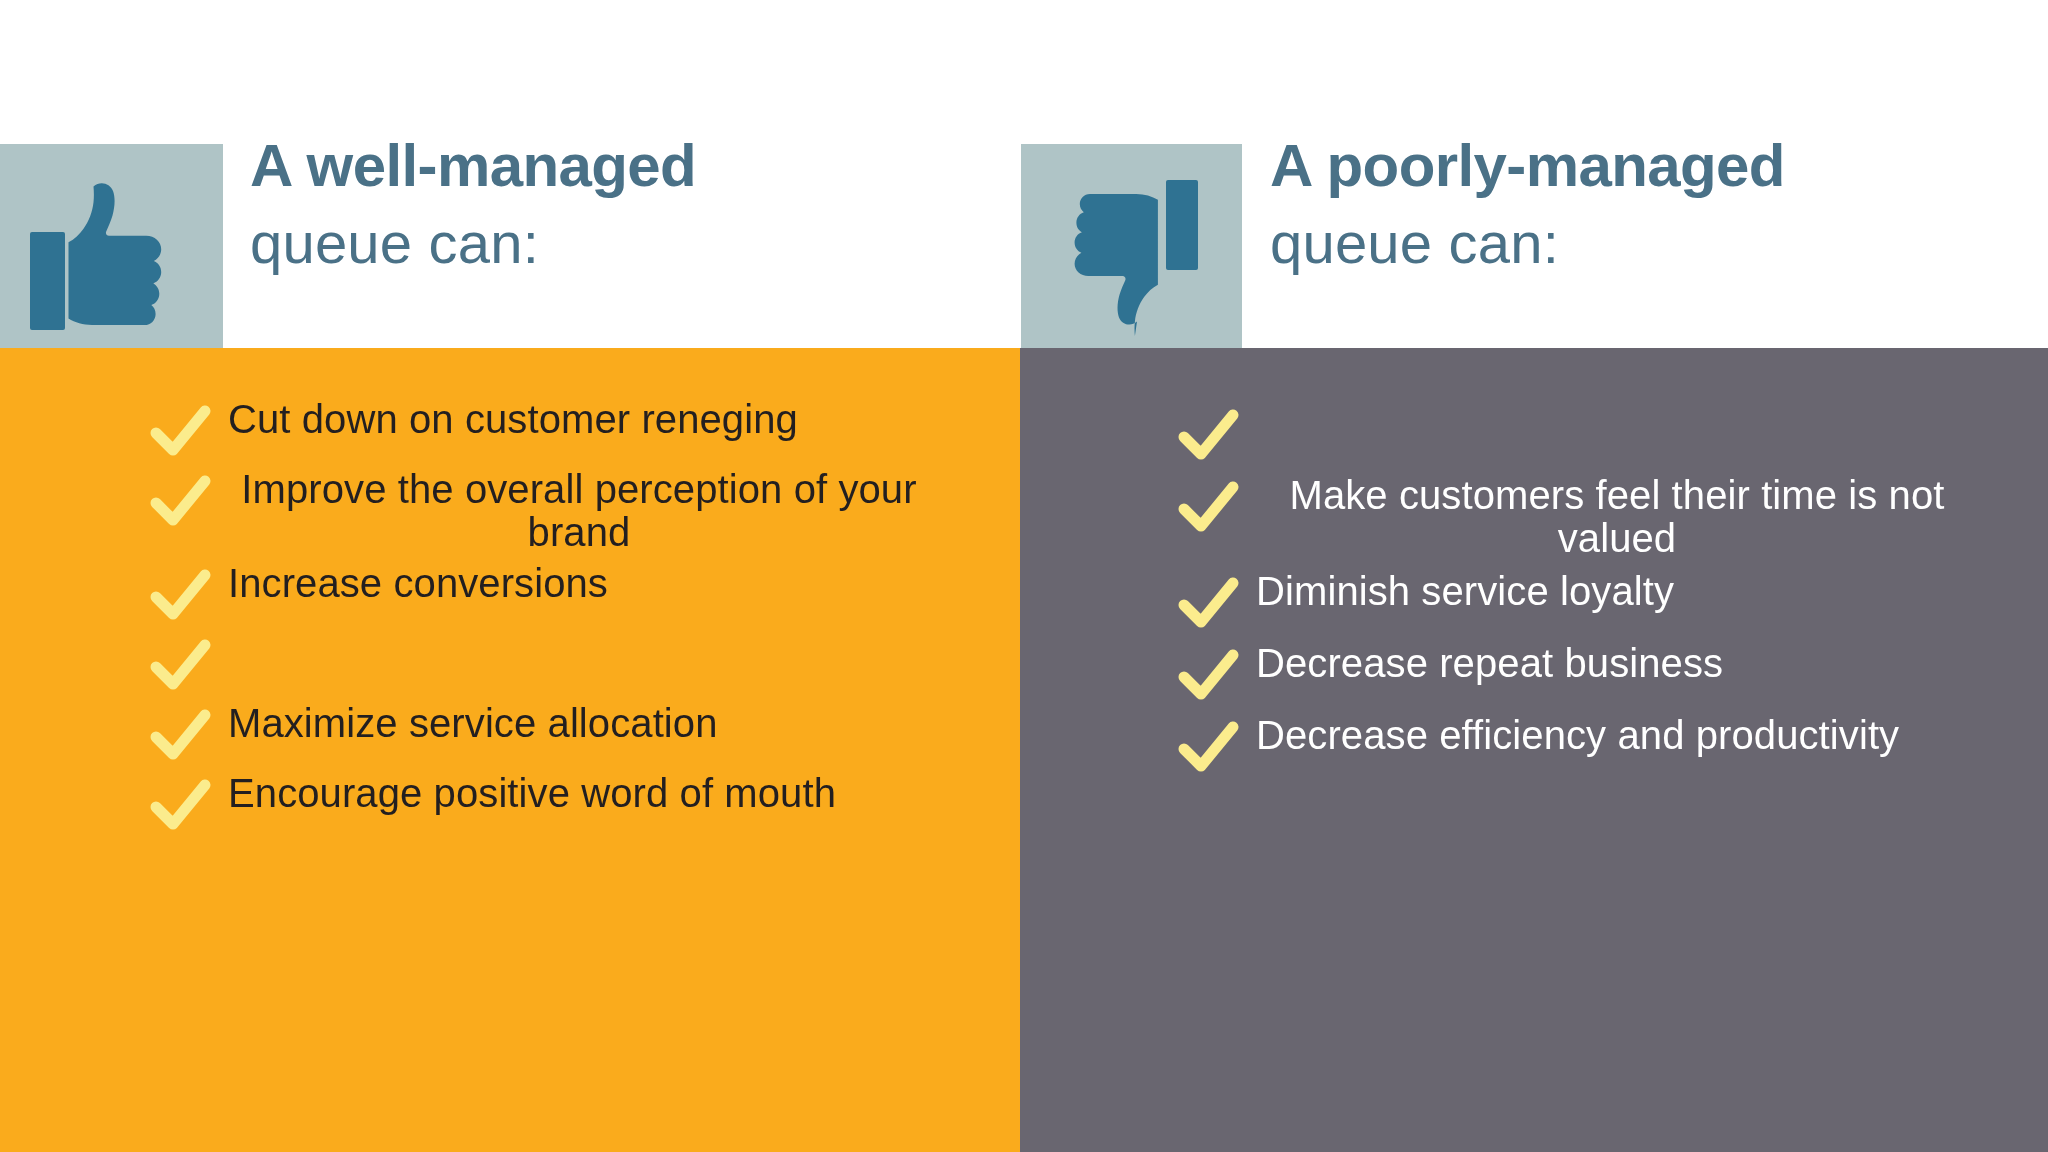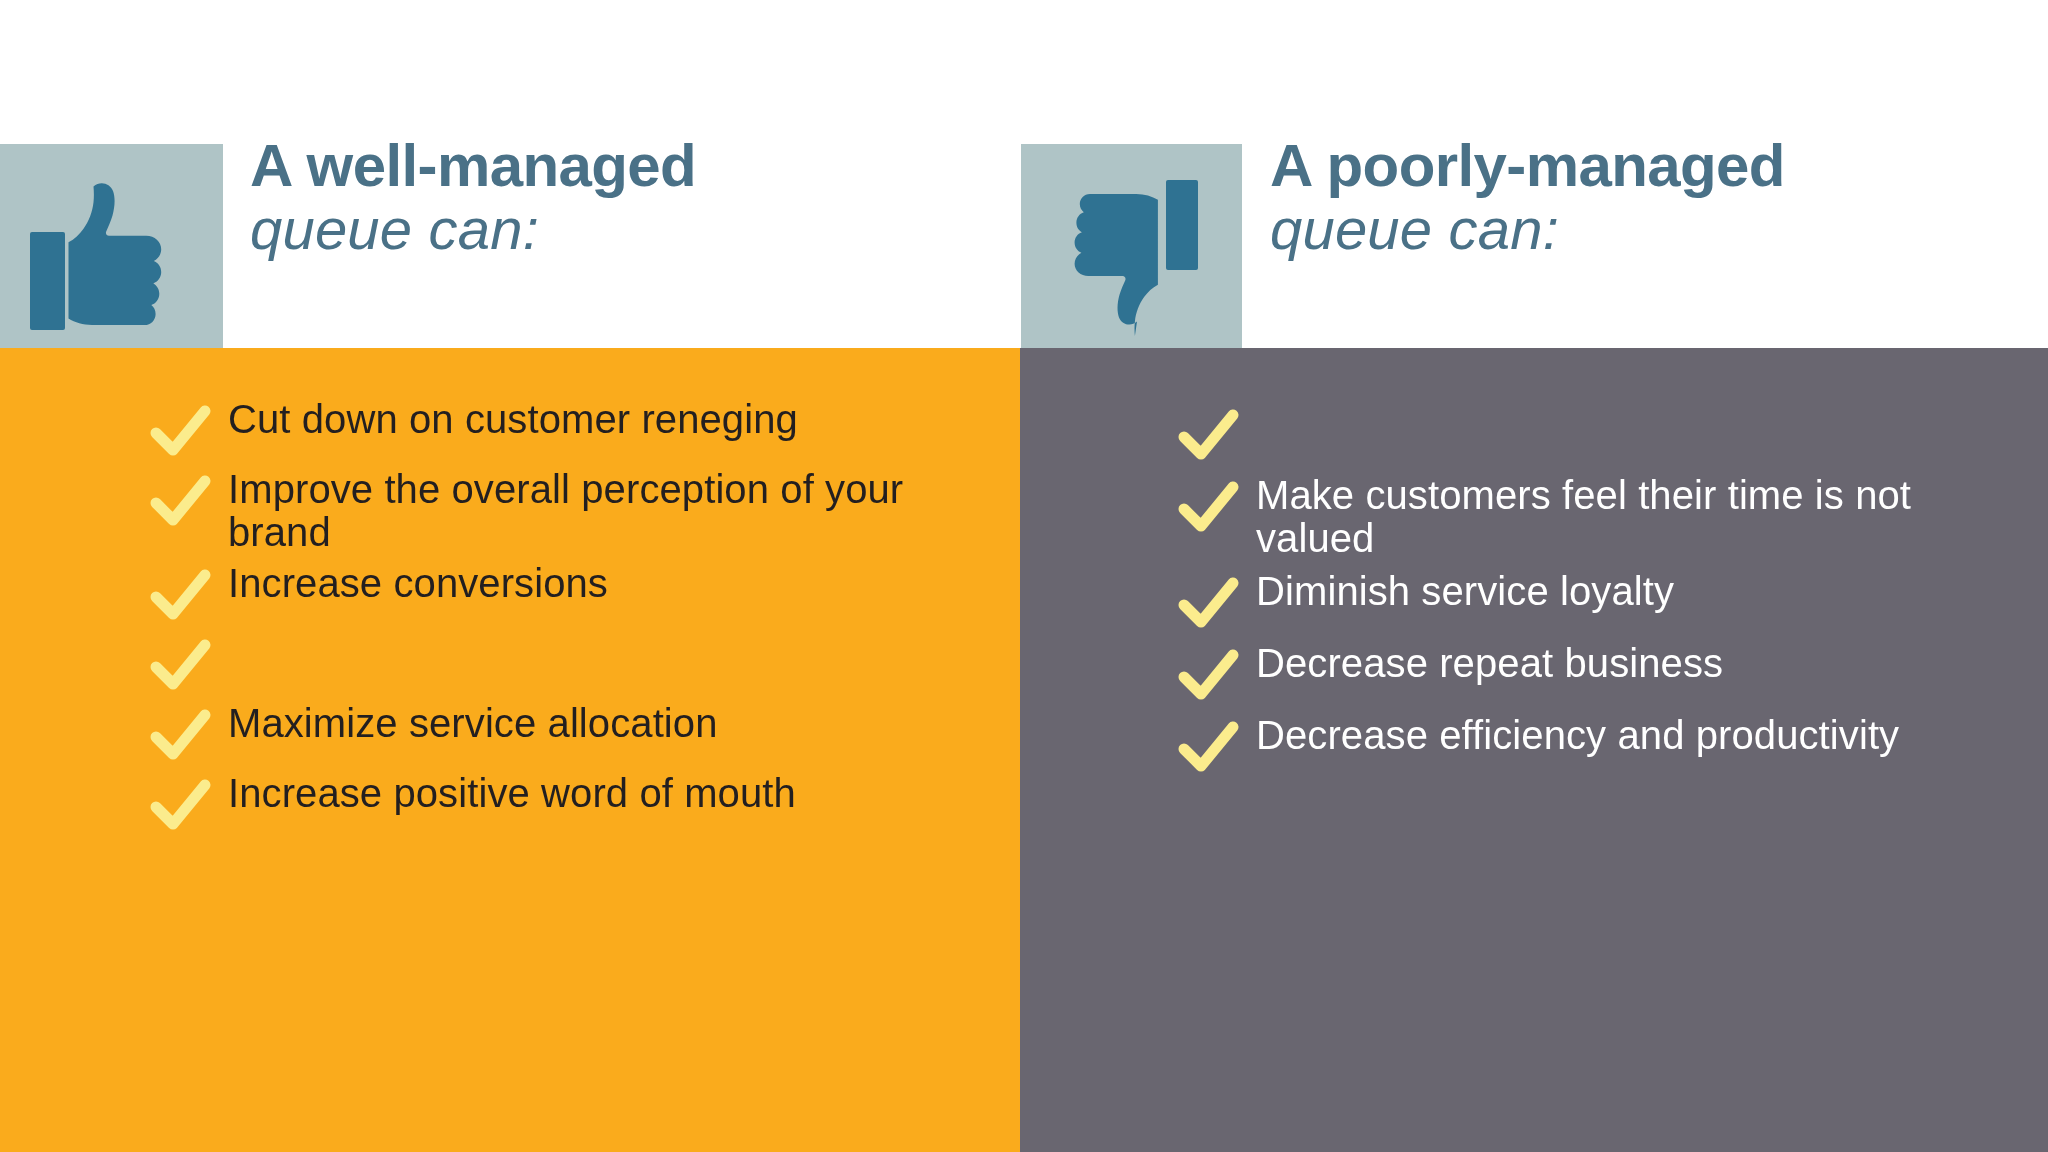--- a/index.html
+++ b/index.html
@@ -69,29 +69,29 @@
     font-size: 60px;
     font-weight: 700;
     letter-spacing: -0.6px;
     color: #4A7187;
   }
   .heading .line2 {
     display: block;
     font-size: 58px;
     font-weight: 300;
     letter-spacing: 0.2px;
-    margin-top: 4px;
+    margin-top: 18px;
     color: #4A7187;
-    font-style: italic;
   }
 
   
   .list {
     position: absolute;
     box-sizing: border-box;
+    text-align: center;
   }
   .list.left {
     left: 150px;
     top: 398px;
     width: 780px;
   }
   .list.right {
     left: 1178px;
     top: 402px;
     width: 800px;
@@ -203,21 +203,21 @@
       </span>
       <span class="item-text">Maximize service allocation</span>
     </div>
 
     <div class="list-item">
       <span class="check">
         <svg width="62" height="56" viewBox="0 0 62 56">
             <path d="M6 29 L23 46 L55 7" fill="none" stroke="#FBEC8D" stroke-width="11" stroke-linecap="round" stroke-linejoin="round"></path>
           </svg>
       </span>
-      <span class="item-text">Increase positive word of mouth</span>
+      <span class="item-text">Encourage positive word of mouth</span>
     </div>
   </div>
 
   <div class="list right">
 
     <div class="list-item">
       <span class="check">
         <svg width="62" height="56" viewBox="0 0 62 56">
             <path d="M6 29 L23 46 L55 7" fill="none" stroke="#FBEC8D" stroke-width="11" stroke-linecap="round" stroke-linejoin="round"></path>
           </svg>

